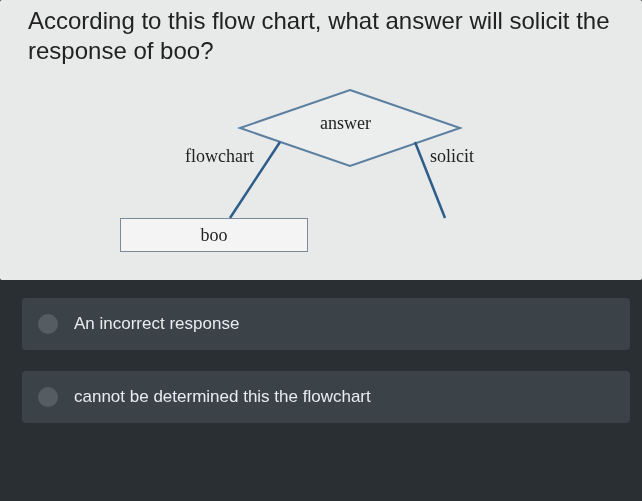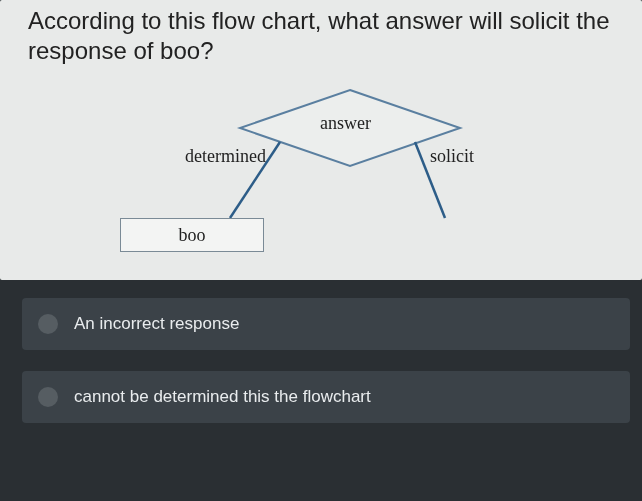--- a/index.html
+++ b/index.html
@@ -34,21 +34,21 @@
     width: 100%; height: 100%;
   }
   .flow-label {
     position: absolute;
     font-size: 18px;
     color: #222;
     font-family: "Times New Roman", serif;
   }
   .box {
     position: absolute;
-    width: 144px;
+    width: 188px;
     height: 34px;
     background: #f3f4f3;
     border: 1px solid #7a8a96;
     display: flex;
     align-items: center;
     justify-content: center;
     font-size: 18px;
     color: #222;
     font-family: "Times New Roman", serif;
   }
@@ -88,21 +88,21 @@
 
       <polygon points="350,12 460,50 350,88 240,50" fill="#eceeed" stroke="#5a7fa0" stroke-width="2"></polygon>
 
       <line x1="280" y1="64" x2="230" y2="140" stroke="#2d5d88" stroke-width="2.5"></line>
 
       <line x1="415" y1="64" x2="445" y2="140" stroke="#2d5d88" stroke-width="2.5"></line>
     </svg>
 
     <div class="flow-label" style="left:320px; top:35px;">answer</div>
 
-    <div class="flow-label" style="left:185px; top:68px;">determined</div>
+    <div class="flow-label" style="left:185px; top:68px;">flowchart</div>
 
     <div class="flow-label" style="left:430px; top:68px;">solicit</div>
 
     <div class="box" style="left:120px; top:140px;">boo</div>
 
   </div>
 </div>
 
 <div class="options">
   <div class="option">

